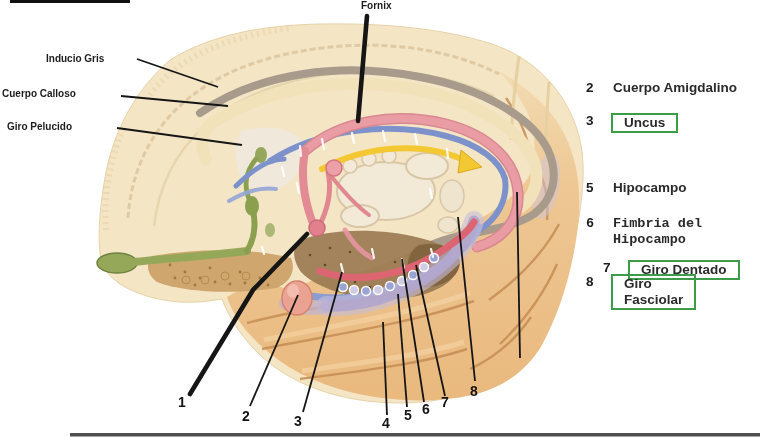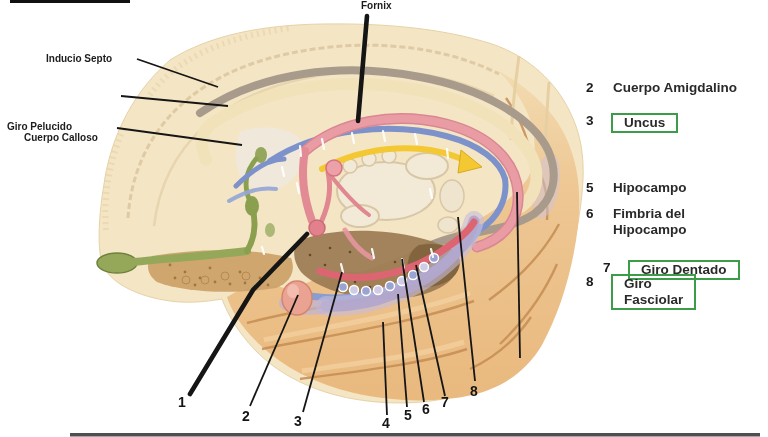--- a/index.html
+++ b/index.html
@@ -240,22 +240,22 @@
       <line x1="517" y1="192" x2="520" y2="358"></line>
     </g>
     <g stroke-width="4.6" stroke-linecap="round">
       <line x1="367" y1="16" x2="358" y2="121"></line>
       <polyline points="190,394 253,290 307,234"></polyline>
     </g>
   </g>
 </svg>
 
 <div class="lbl" style="left:361px;top:-1px;">Fornix</div>
-<div class="lbl" style="left:46px;top:52px;">Inducio Septo</div>
-<div class="lbl" style="left:24px;top:87px;margin-top:44px;">Cuerpo Calloso</div>
+<div class="lbl" style="left:46px;top:52px;">Inducio Gris</div>
+<div class="lbl" style="left:2px;top:87px;">Cuerpo Calloso</div>
 <div class="lbl" style="left:7px;top:120px;">Giro Pelucido</div>
 
 <div class="ptr" style="left:174px;top:395px;">1</div>
 <div class="ptr" style="left:238px;top:409px;">2</div>
 <div class="ptr" style="left:290px;top:414px;">3</div>
 <div class="ptr" style="left:378px;top:416px;">4</div>
 <div class="ptr" style="left:400px;top:408px;">5</div>
 <div class="ptr" style="left:418px;top:402px;">6</div>
 <div class="ptr" style="left:437px;top:395px;">7</div>
 <div class="ptr" style="left:466px;top:384px;">8</div>
@@ -263,21 +263,21 @@
 <div id="legend">
   <div class="leg-row" style="top:80px;">
     <span class="leg-num">2</span><span class="leg-label">Cuerpo Amigdalino</span>
   </div>
   <div class="leg-row" style="top:113px;">
     <span class="leg-num">3</span><span class="leg-label boxed">Uncus</span>
   </div>
   <div class="leg-row" style="top:180px;">
     <span class="leg-num">5</span><span class="leg-label">Hipocampo</span>
   </div>
-  <div class="leg-row" style="top:206px;">
+  <div class="leg-row" style="top:216px;font-family:Liberation Mono, monospace;">
     <span class="leg-num">6</span><span class="leg-label">Fimbria del
 Hipocampo</span>
   </div>
   <div class="leg-row" style="top:260px;margin-left:17px;">
     <span class="leg-num">7</span><span class="leg-label boxed">Giro Dentado</span>
   </div>
   <div class="leg-row" style="top:274px;">
     <span class="leg-num">8</span><span class="leg-label boxed">Giro
 Fasciolar</span>
   </div>

